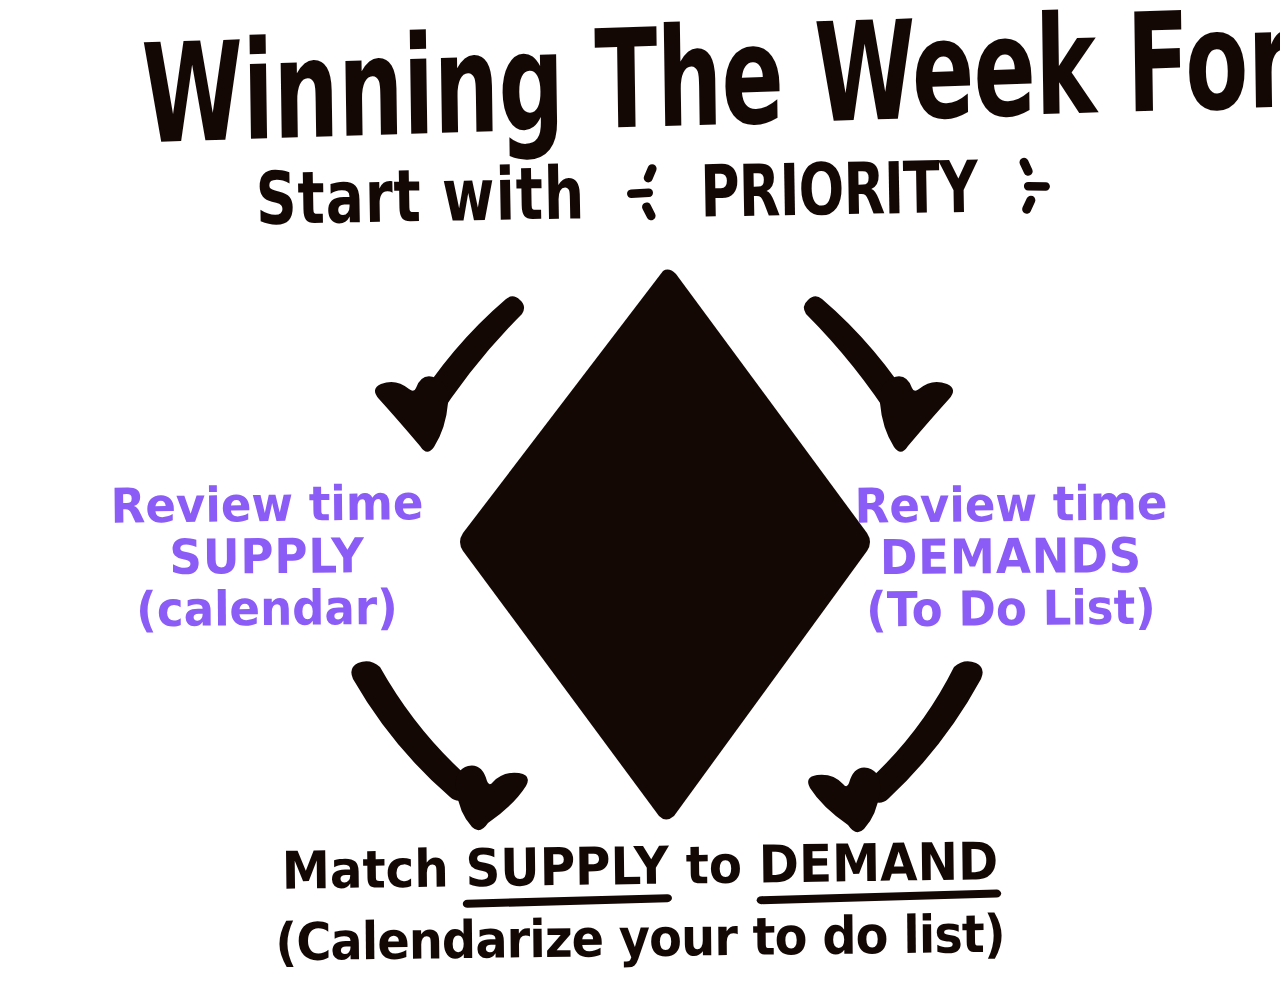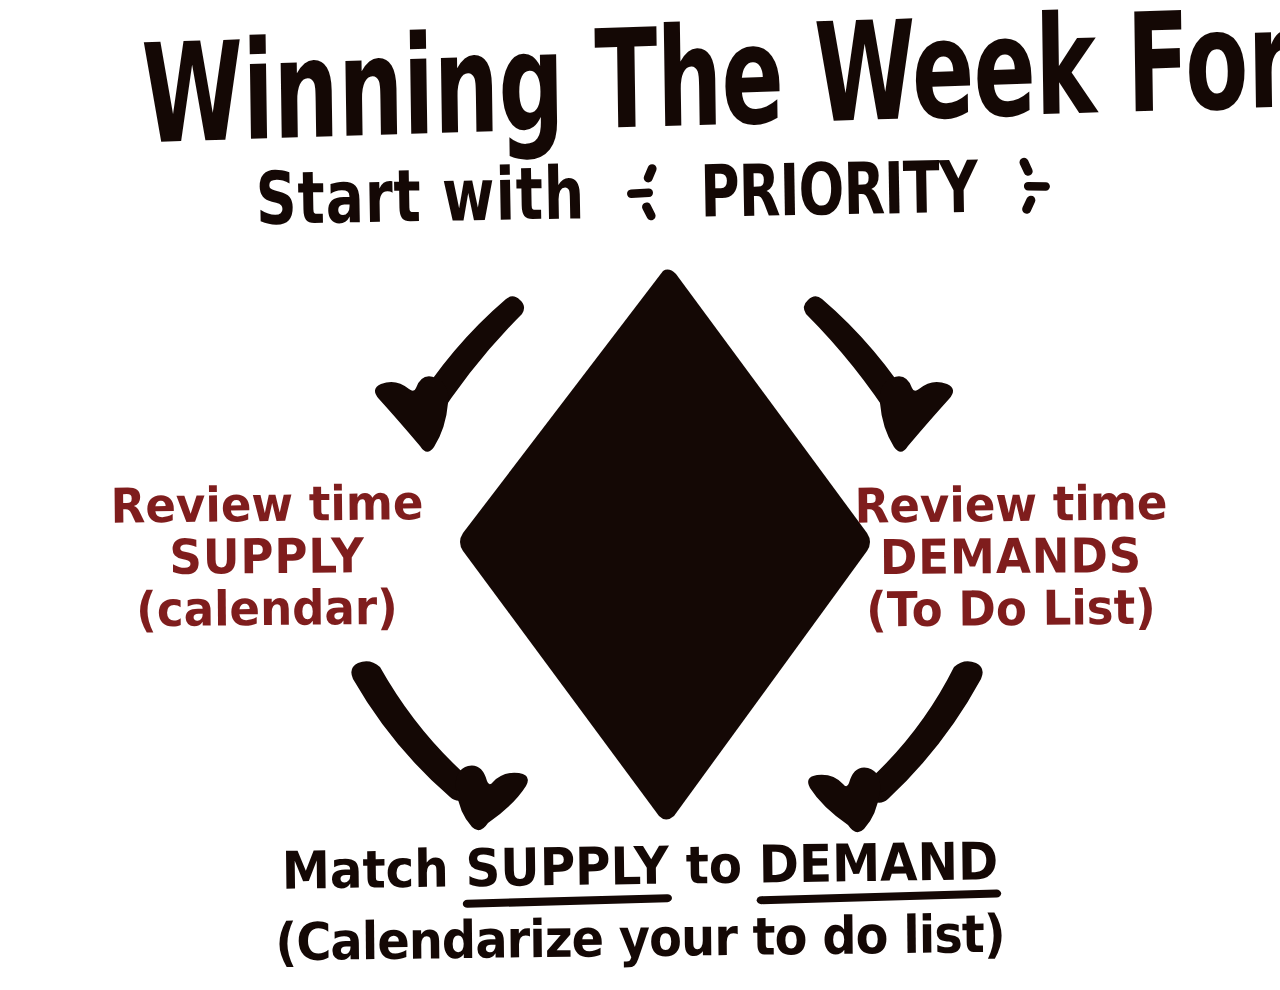--- a/index.html
+++ b/index.html
@@ -88,21 +88,21 @@
     position: absolute;
   }
   #arrow-tl { left: 352px; top: 292px; width: 176px; height: 170px; }
   #arrow-tr { left: 800px; top: 292px; width: 176px; height: 170px; }
   #arrow-bl { left: 346px; top: 655px; width: 190px; height: 180px; }
   #arrow-br { left: 804px; top: 655px; width: 184px; height: 182px; }
 
   
   .side-label {
     position: absolute;
-    color: #7f1d1d;
+    color: #8b5cf6;
     font-family: "DejaVu Sans", sans-serif;
     font-weight: 700;
     line-height: 1.02;
     text-align: center;
     white-space: nowrap;
   }
   #label-left  { left: 92px;  top: 480px; width: 350px; }
   #label-right { left: 836px; top: 480px; width: 350px; }
   .side-label .l1 {
     display: block;

